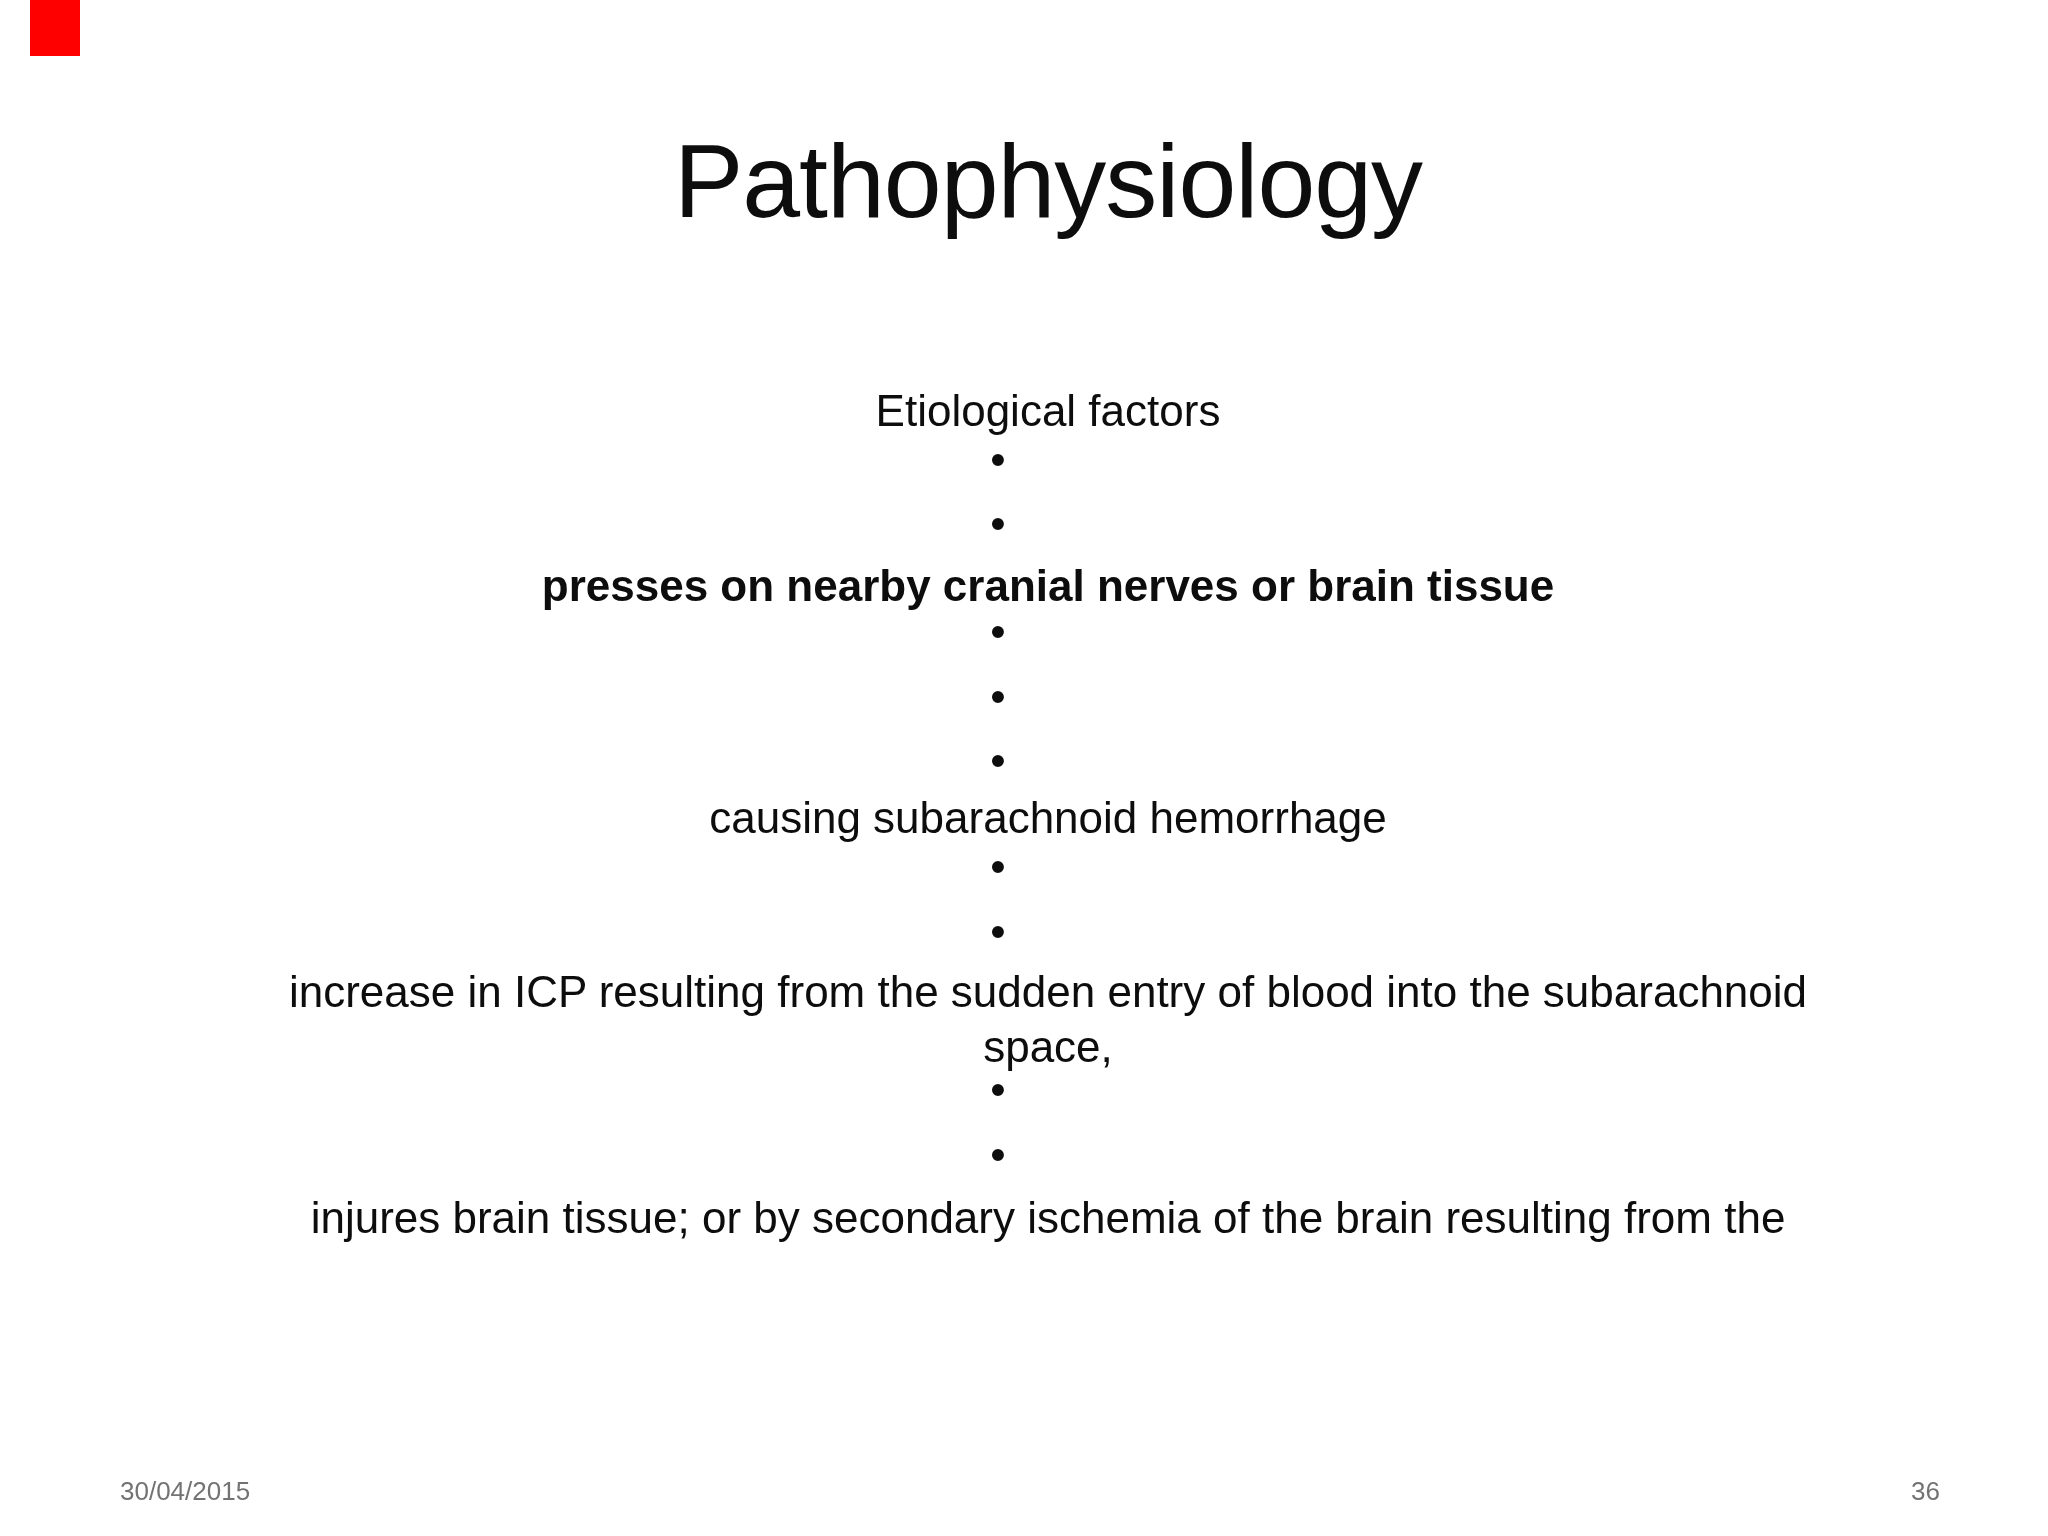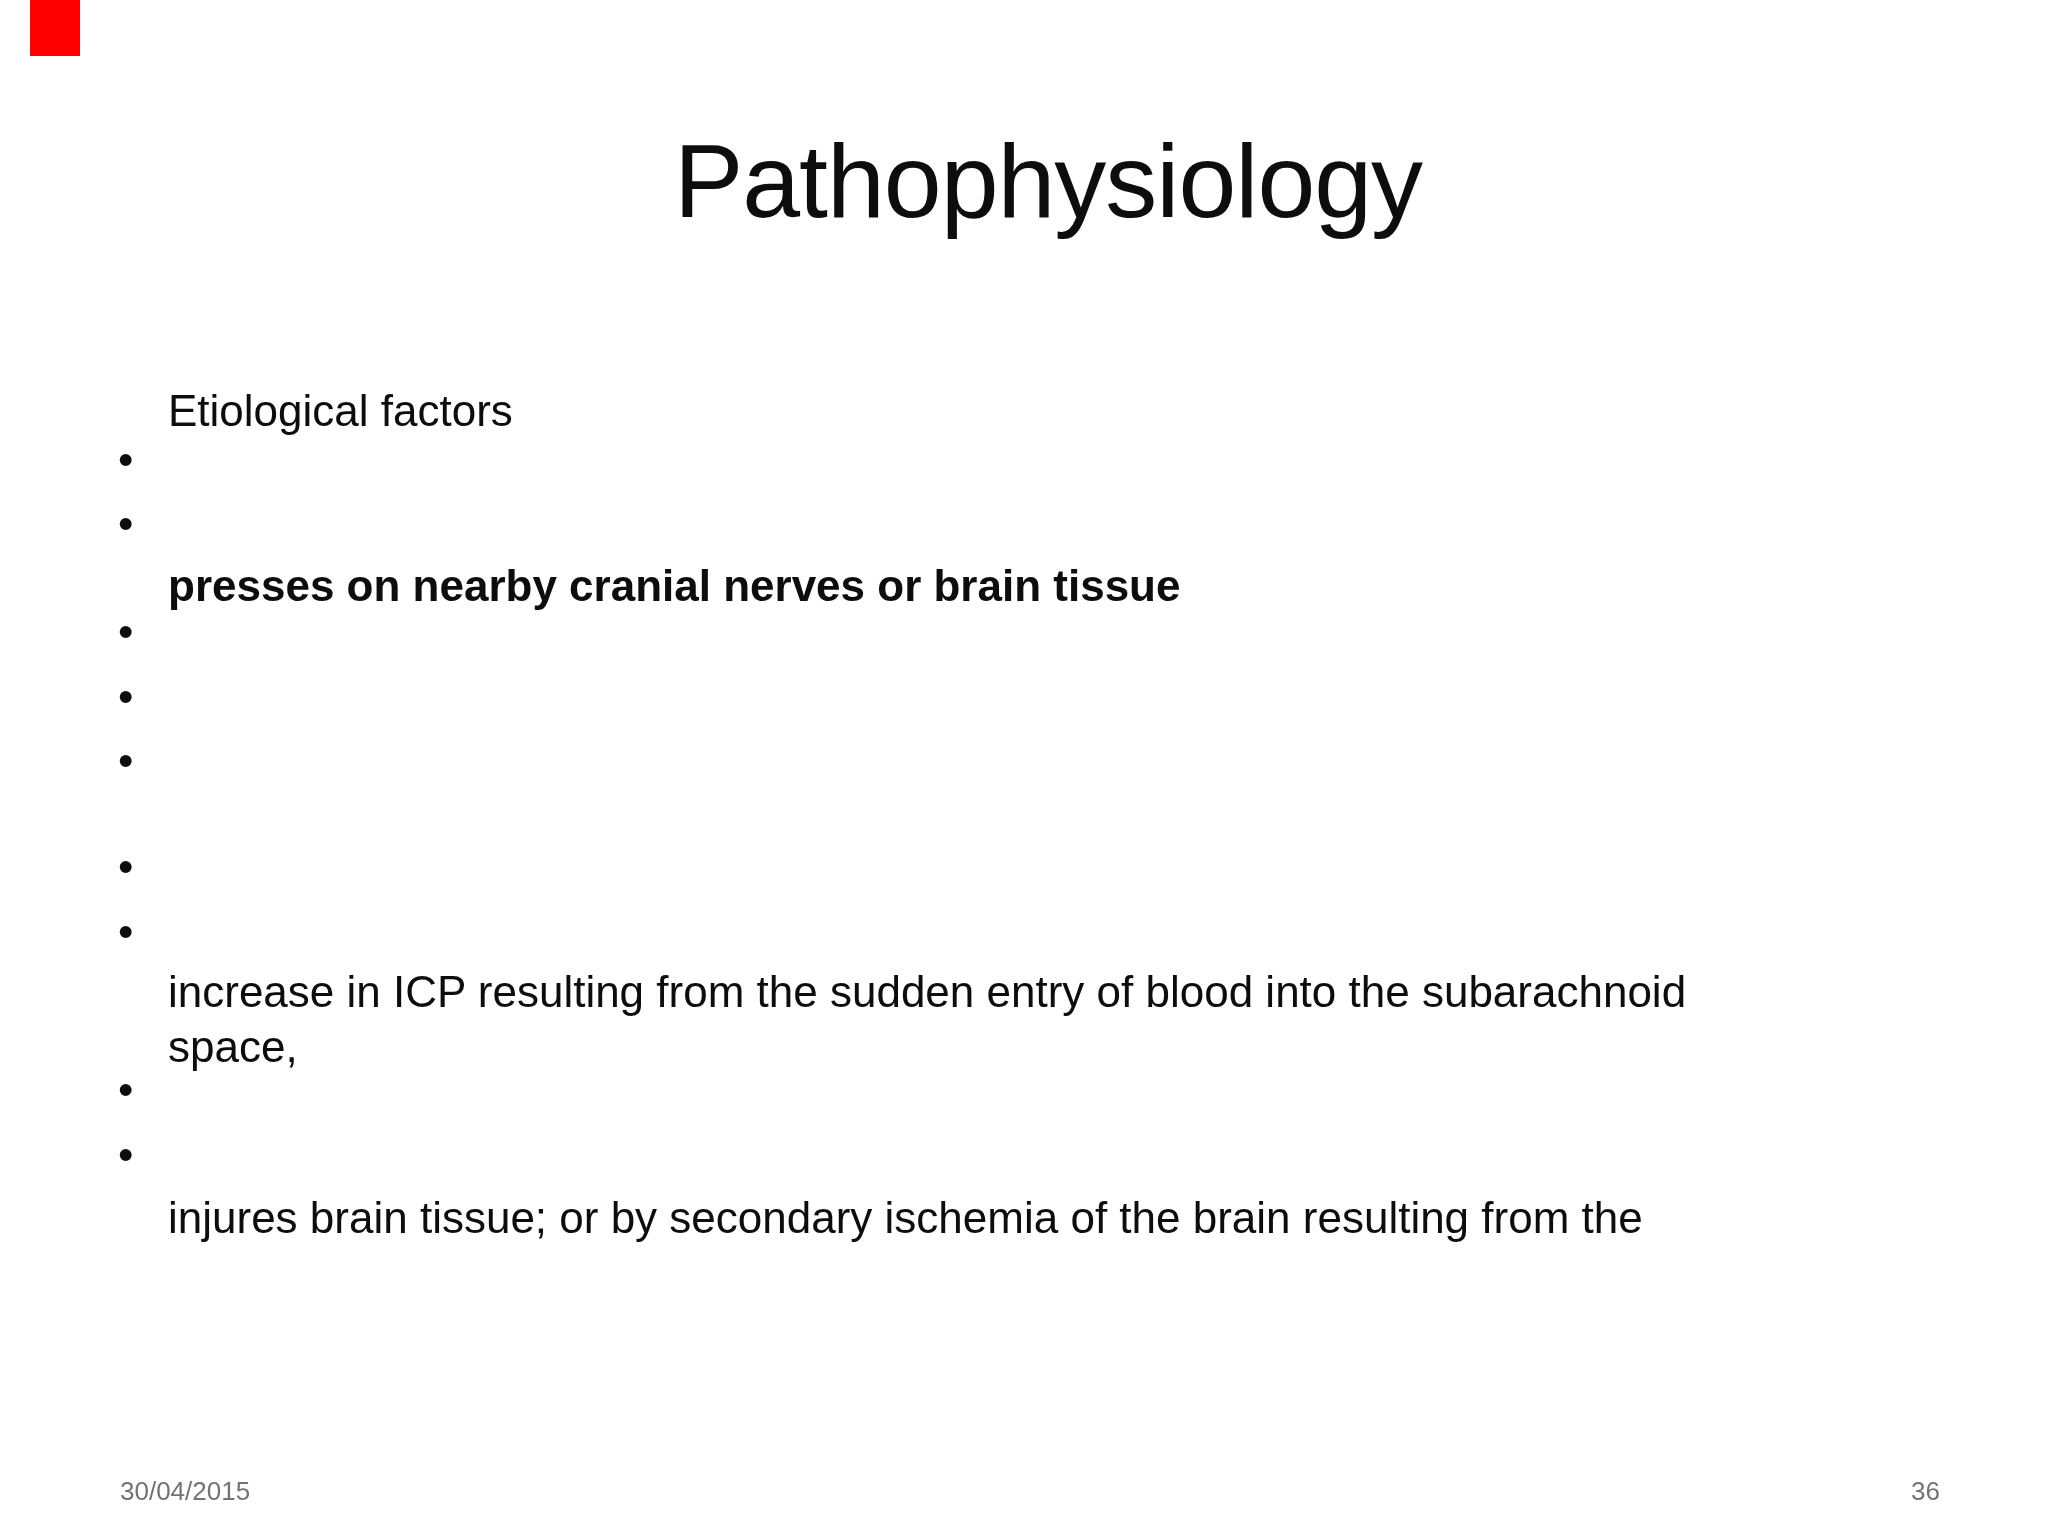--- a/index.html
+++ b/index.html
@@ -42,21 +42,21 @@
     position: absolute;
     left: 168px;
     top: 0;
     width: 1760px;
     height: 1536px;
   }
   .row {
     position: absolute;
     left: 0;
     width: 100%;
-    text-align: left;
+    text-align: center;
     font-size: 44px;
     line-height: 56px;
     color: #0d0d0d;
     white-space: nowrap;
   }
   .bullet-row {
     transform: translateX(-50px);
   }
   
   .r-etio      { top: 383px; }
@@ -117,20 +117,21 @@
 
     <div class="row bullet-row r-b1">•</div>
     <div class="row bullet-row r-b2">•</div>
 
     <div class="row r-presses">presses on nearby cranial nerves or brain tissue</div>
 
     <div class="row bullet-row r-b3">•</div>
     <div class="row bullet-row r-b4">•</div>
     <div class="row bullet-row r-b5">•</div>
 
+    <div class="row r-causing">causing subarachnoid hemorrhage</div>
 
     <div class="row bullet-row r-b6">•</div>
     <div class="row bullet-row r-b7">•</div>
 
     <div class="row r-inc1">increase in ICP resulting from the sudden entry of blood into the subarachnoid</div>
     <div class="row r-inc2">space,</div>
 
     <div class="row bullet-row r-b8">•</div>
     <div class="row bullet-row r-b9">•</div>
 

